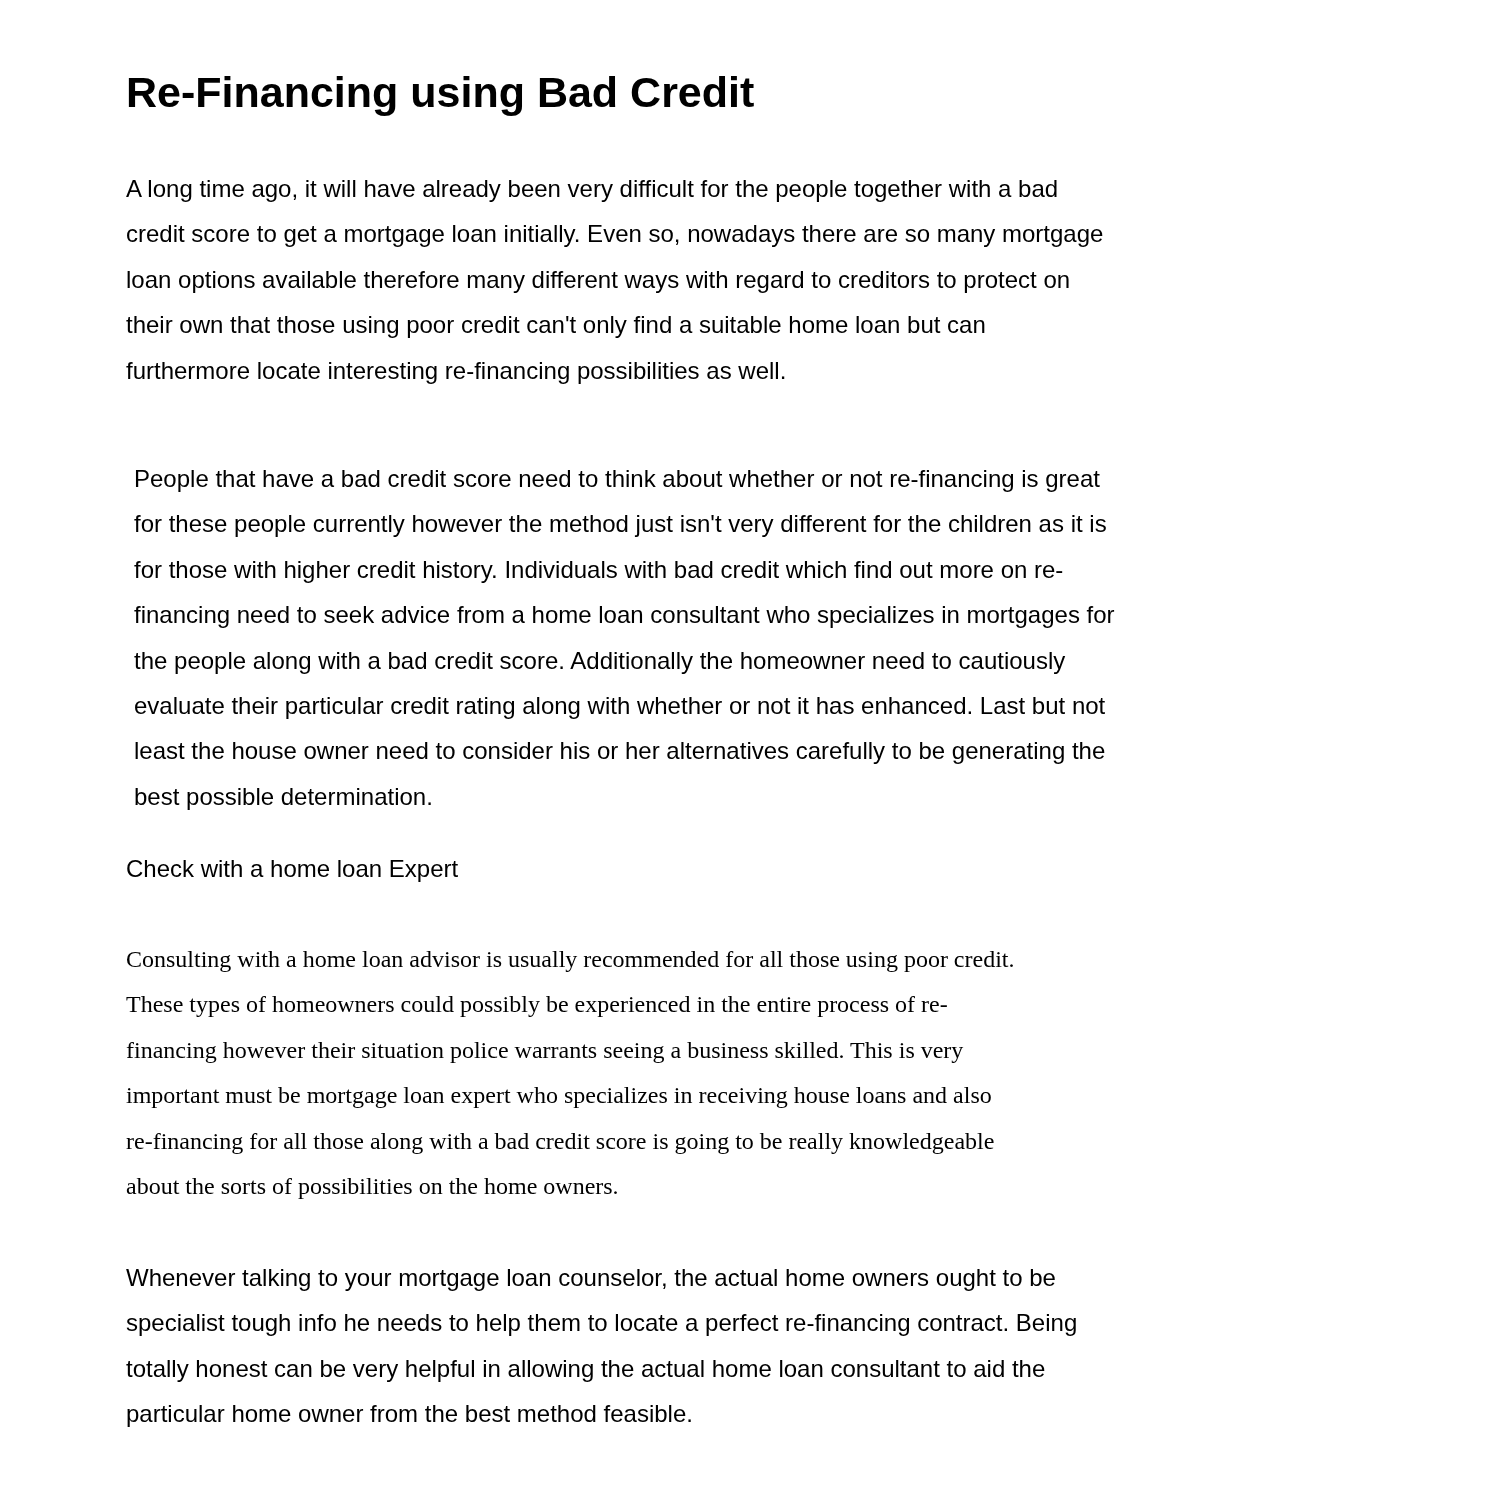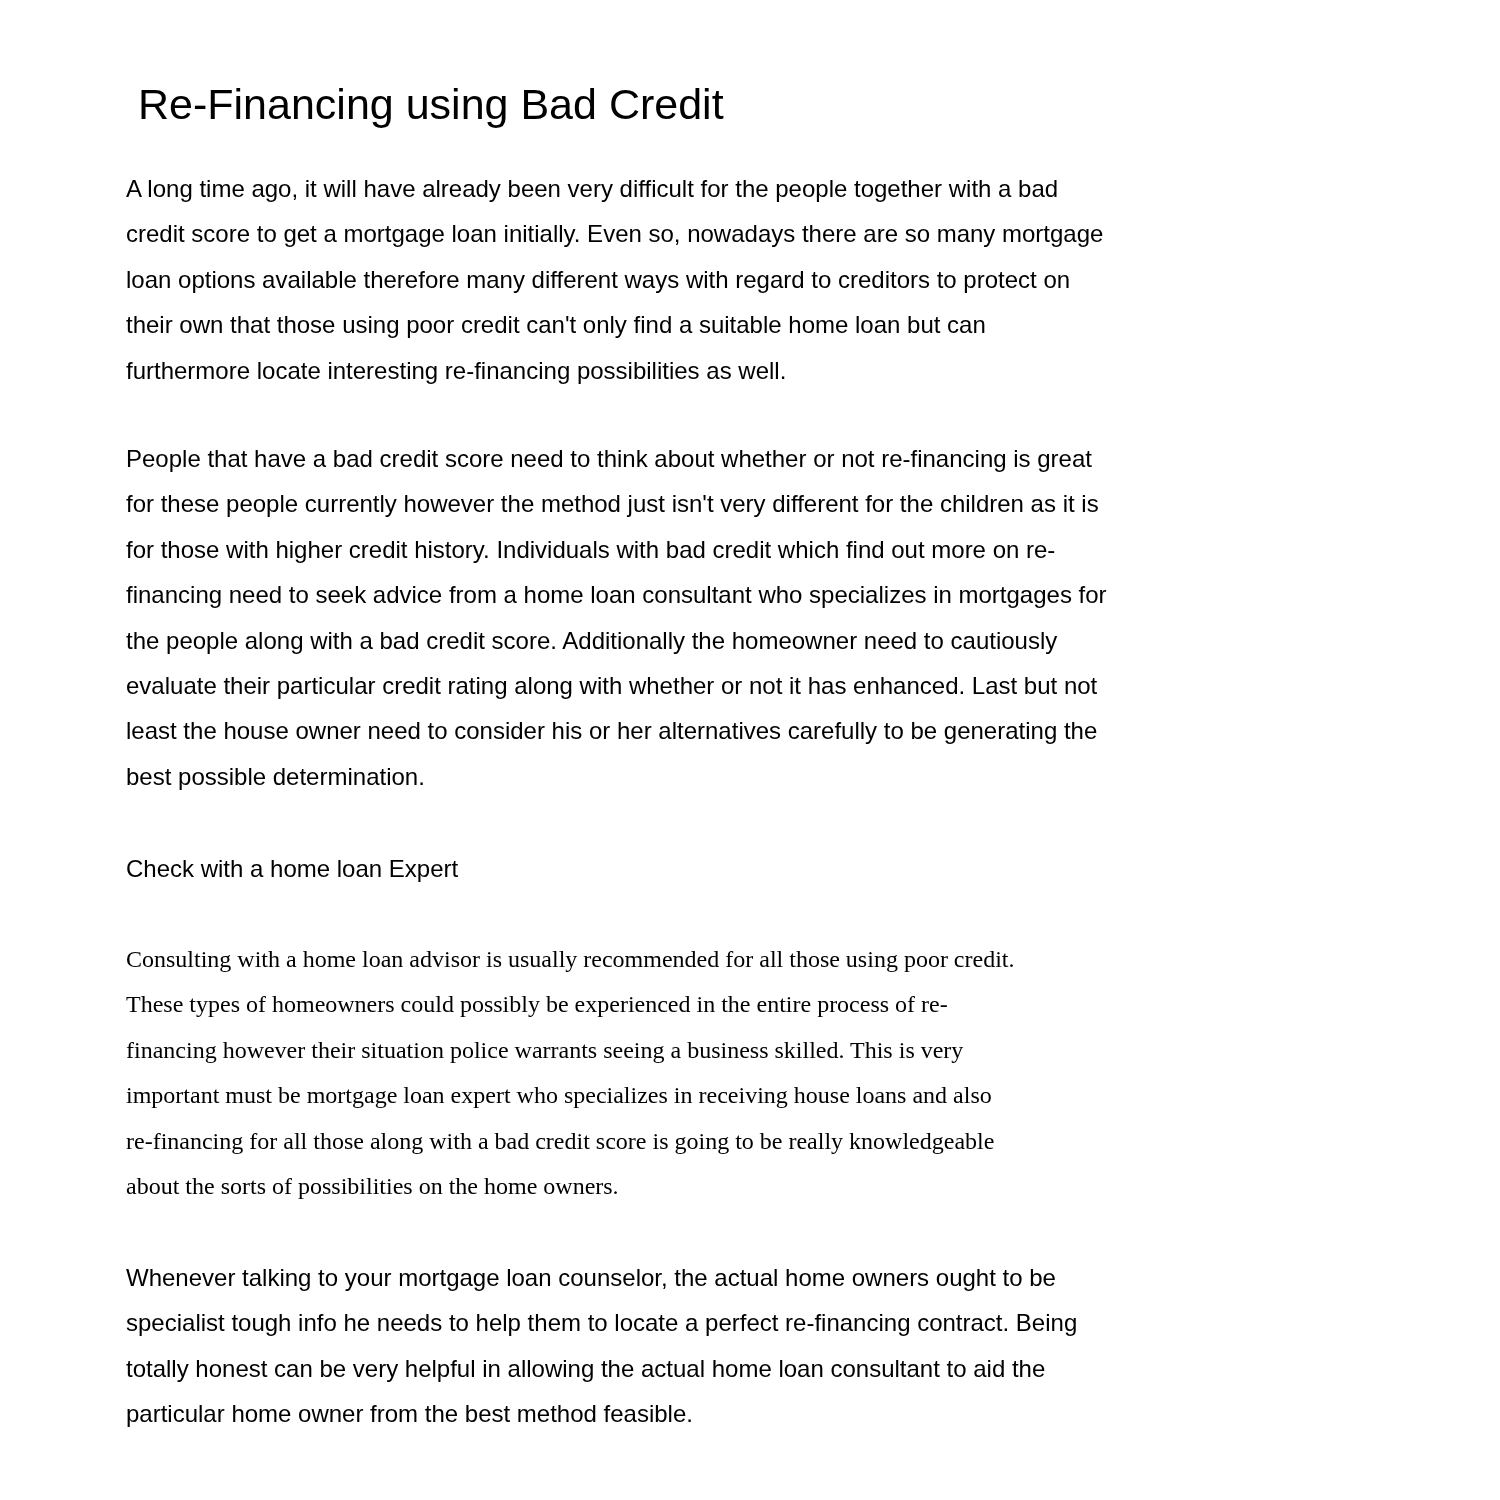--- a/index.html
+++ b/index.html
@@ -18,23 +18,23 @@
     .page {
       position: absolute;
       left: 126px;
       top: 0;
       width: 1260px;
     }
     .title {
       position: absolute;
       left: 0;
       top: 66px;
-      margin: 12px;
+      margin: 0;
       font-size: 43px;
-      font-weight: normal;
+      font-weight: bold;
       line-height: 52px;
       white-space: nowrap;
     }
     .block {
       position: absolute;
       left: 0;
       margin: 0;
       font-size: 24px;
       line-height: 45.4px;
     }
@@ -50,21 +50,21 @@
   <h1 class="title">Re-Financing using Bad Credit</h1>
 
   <p class="block" style="top:166px;">
     <span class="line">A long time ago, it will have already been very difficult for the people together with a bad</span>
     <span class="line">credit score to get a mortgage loan initially. Even so, nowadays there are so many mortgage</span>
     <span class="line">loan options available therefore many different ways with regard to creditors to protect on</span>
     <span class="line">their own that those using poor credit can't only find a suitable home loan but can</span>
     <span class="line">furthermore locate interesting re-financing possibilities as well.</span>
   </p>
 
-  <p class="block" style="top:436px;">
+  <p class="block" style="top:456px;margin-left:8px;">
     <span class="line">People that have a bad credit score need to think about whether or not re-financing is great</span>
     <span class="line">for these people currently however the method just isn't very different for the children as it is</span>
     <span class="line">for those with higher credit history. Individuals with bad credit which find out more on re-</span>
     <span class="line">financing need to seek advice from a home loan consultant who specializes in mortgages for</span>
     <span class="line">the people along with a bad credit score. Additionally the homeowner need to cautiously</span>
     <span class="line">evaluate their particular credit rating along with whether or not it has enhanced. Last but not</span>
     <span class="line">least the house owner need to consider his or her alternatives carefully to be generating the</span>
     <span class="line">best possible determination.</span>
   </p>
 

